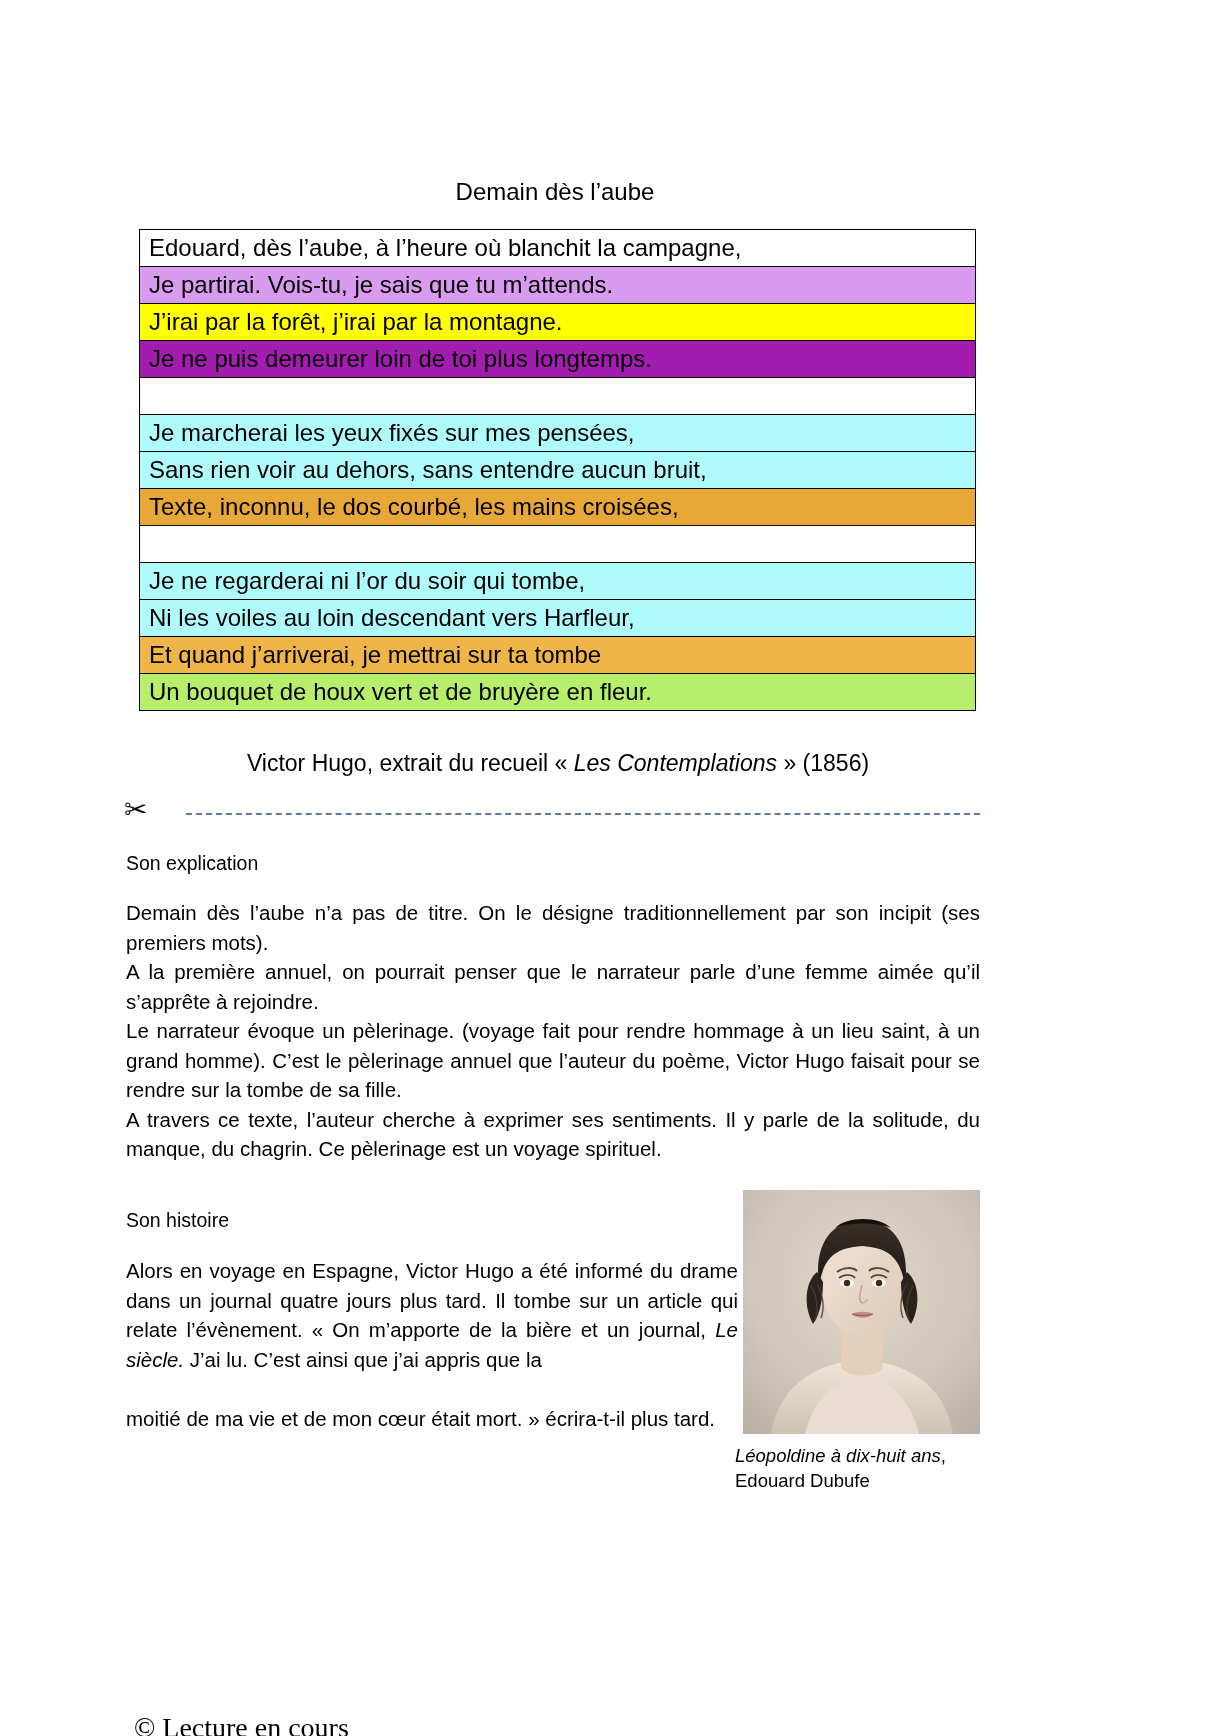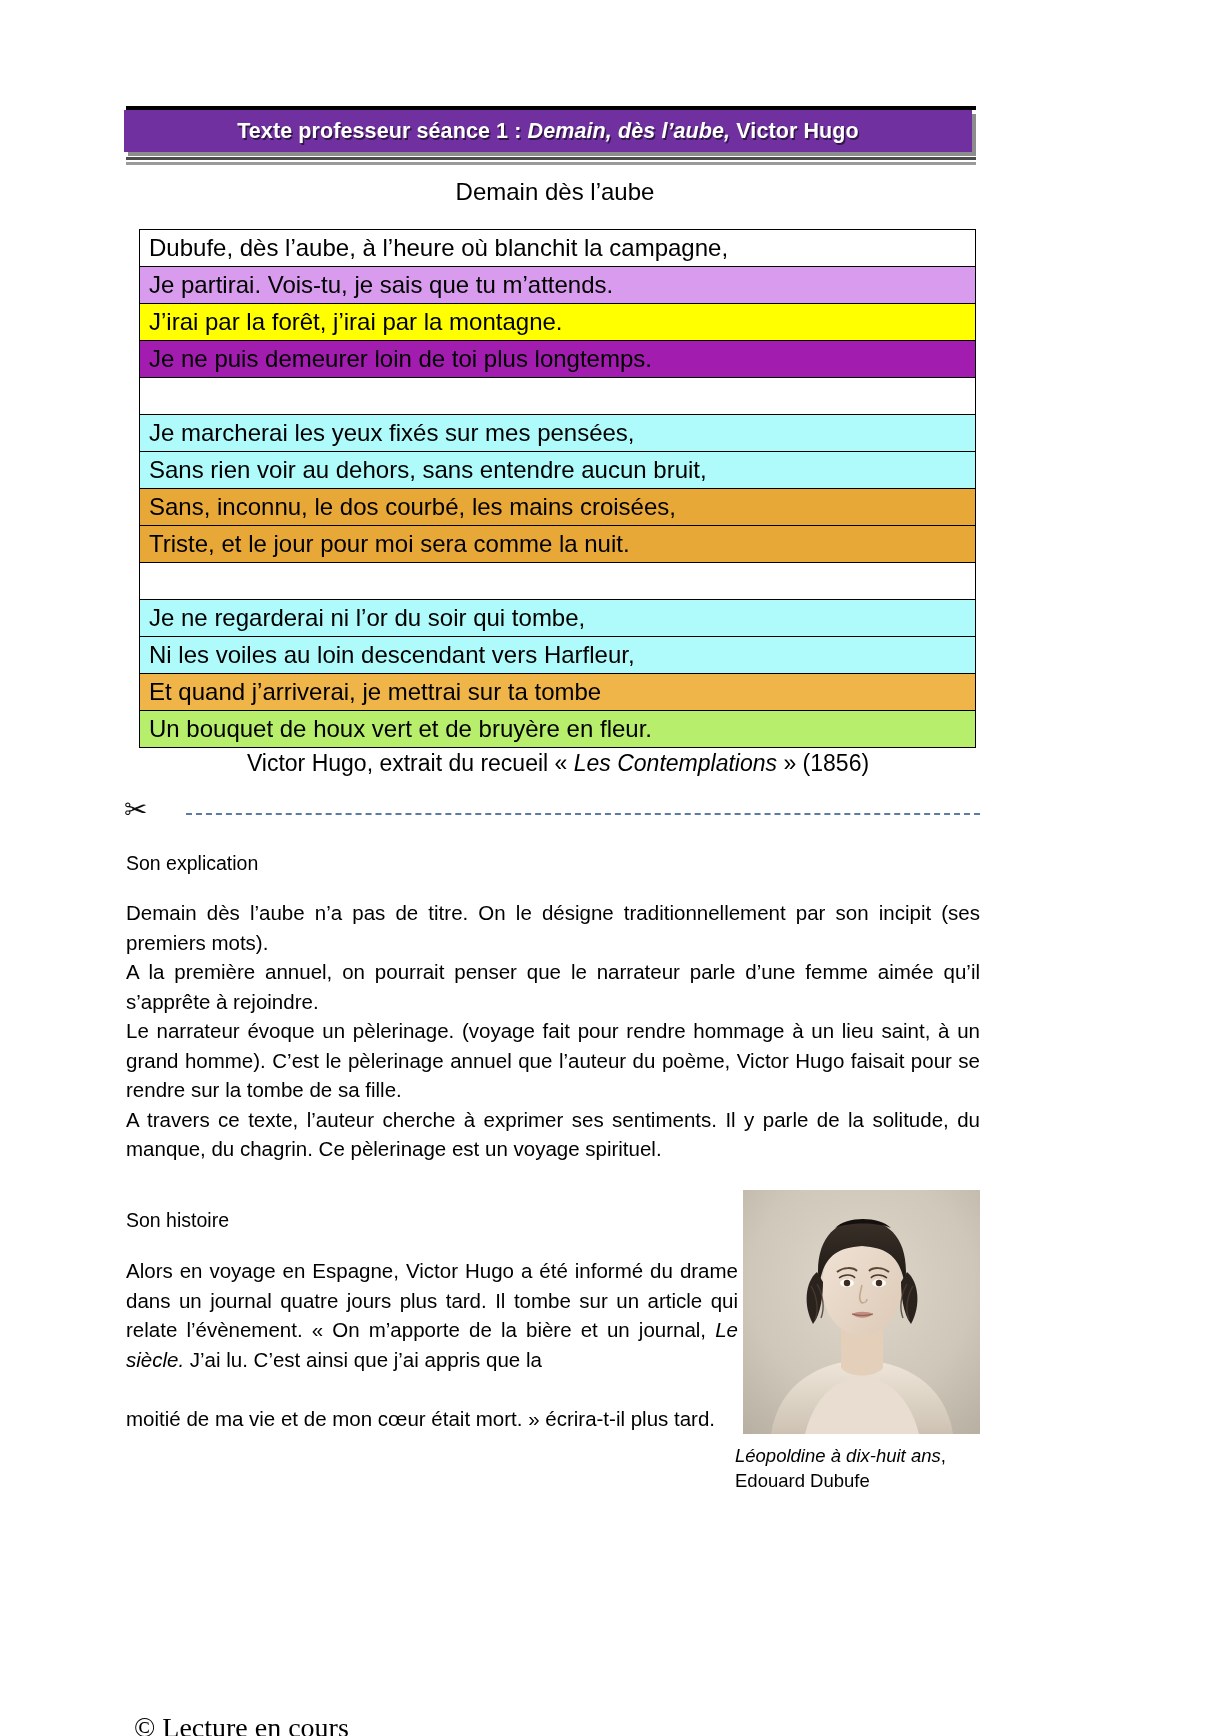--- a/index.html
+++ b/index.html
@@ -186,59 +186,48 @@
     top: 1712px;
     font-size: 28px;
     font-family: "Liberation Serif", serif;
   }
 </style>
 </head>
 <body>
 
 <div class="page">
 
-  <div class="banner-wrap">
-    <div class="banner-topline"></div>
-    <div class="banner">
-      <div class="banner-title"><span>Texte professeur séance 1 : </span><i>Demain, dès l’aube,</i><span> Victor Hugo</span></div>
-    </div>
-    <div class="banner-rule1"></div>
-    <div class="banner-rule2"></div>
-  </div>
 
   <div class="poem-title">Demain dès l’aube</div>
 
   <table class="poem-table">
     <tbody>
         <tr>
-          <td style="background: rgb(255, 255, 255);">Dubufe, dès l’aube, à l’heure où blanchit la campagne,</td>
+          <td style="background: rgb(255, 255, 255);">Edouard, dès l’aube, à l’heure où blanchit la campagne,</td>
         </tr>
         <tr>
           <td style="background: rgb(217, 155, 238);">Je partirai. Vois-tu, je sais que tu m’attends.</td>
         </tr>
         <tr>
           <td style="background: rgb(255, 255, 0);">J’irai par la forêt, j’irai par la montagne.</td>
         </tr>
         <tr>
           <td style="background: #a21caf;">Je ne puis demeurer loin de toi plus longtemps.</td>
         </tr>
         <tr>
           <td class="blank" style="background: rgb(255, 255, 255);">&nbsp;</td>
         </tr>
         <tr>
           <td style="background: rgb(175, 250, 250);">Je marcherai les yeux fixés sur mes pensées,</td>
         </tr>
         <tr>
           <td style="background: rgb(175, 250, 250);">Sans rien voir au dehors, sans entendre aucun bruit,</td>
         </tr>
         <tr>
-          <td style="background: rgb(232, 168, 56);">Sans, inconnu, le dos courbé, les mains croisées,</td>
-        </tr>
-        <tr>
-          <td style="background: rgb(232, 168, 56);">Triste, et le jour pour moi sera comme la nuit.</td>
+          <td style="background: rgb(232, 168, 56);">Texte, inconnu, le dos courbé, les mains croisées,</td>
         </tr>
         <tr>
           <td class="blank" style="background: rgb(255, 255, 255);">&nbsp;</td>
         </tr>
         <tr>
           <td style="background: rgb(175, 250, 250);">Je ne regarderai ni l’or du soir qui tombe,</td>
         </tr>
         <tr>
           <td style="background: rgb(175, 250, 250);">Ni les voiles au loin descendant vers Harfleur,</td>
         </tr>

